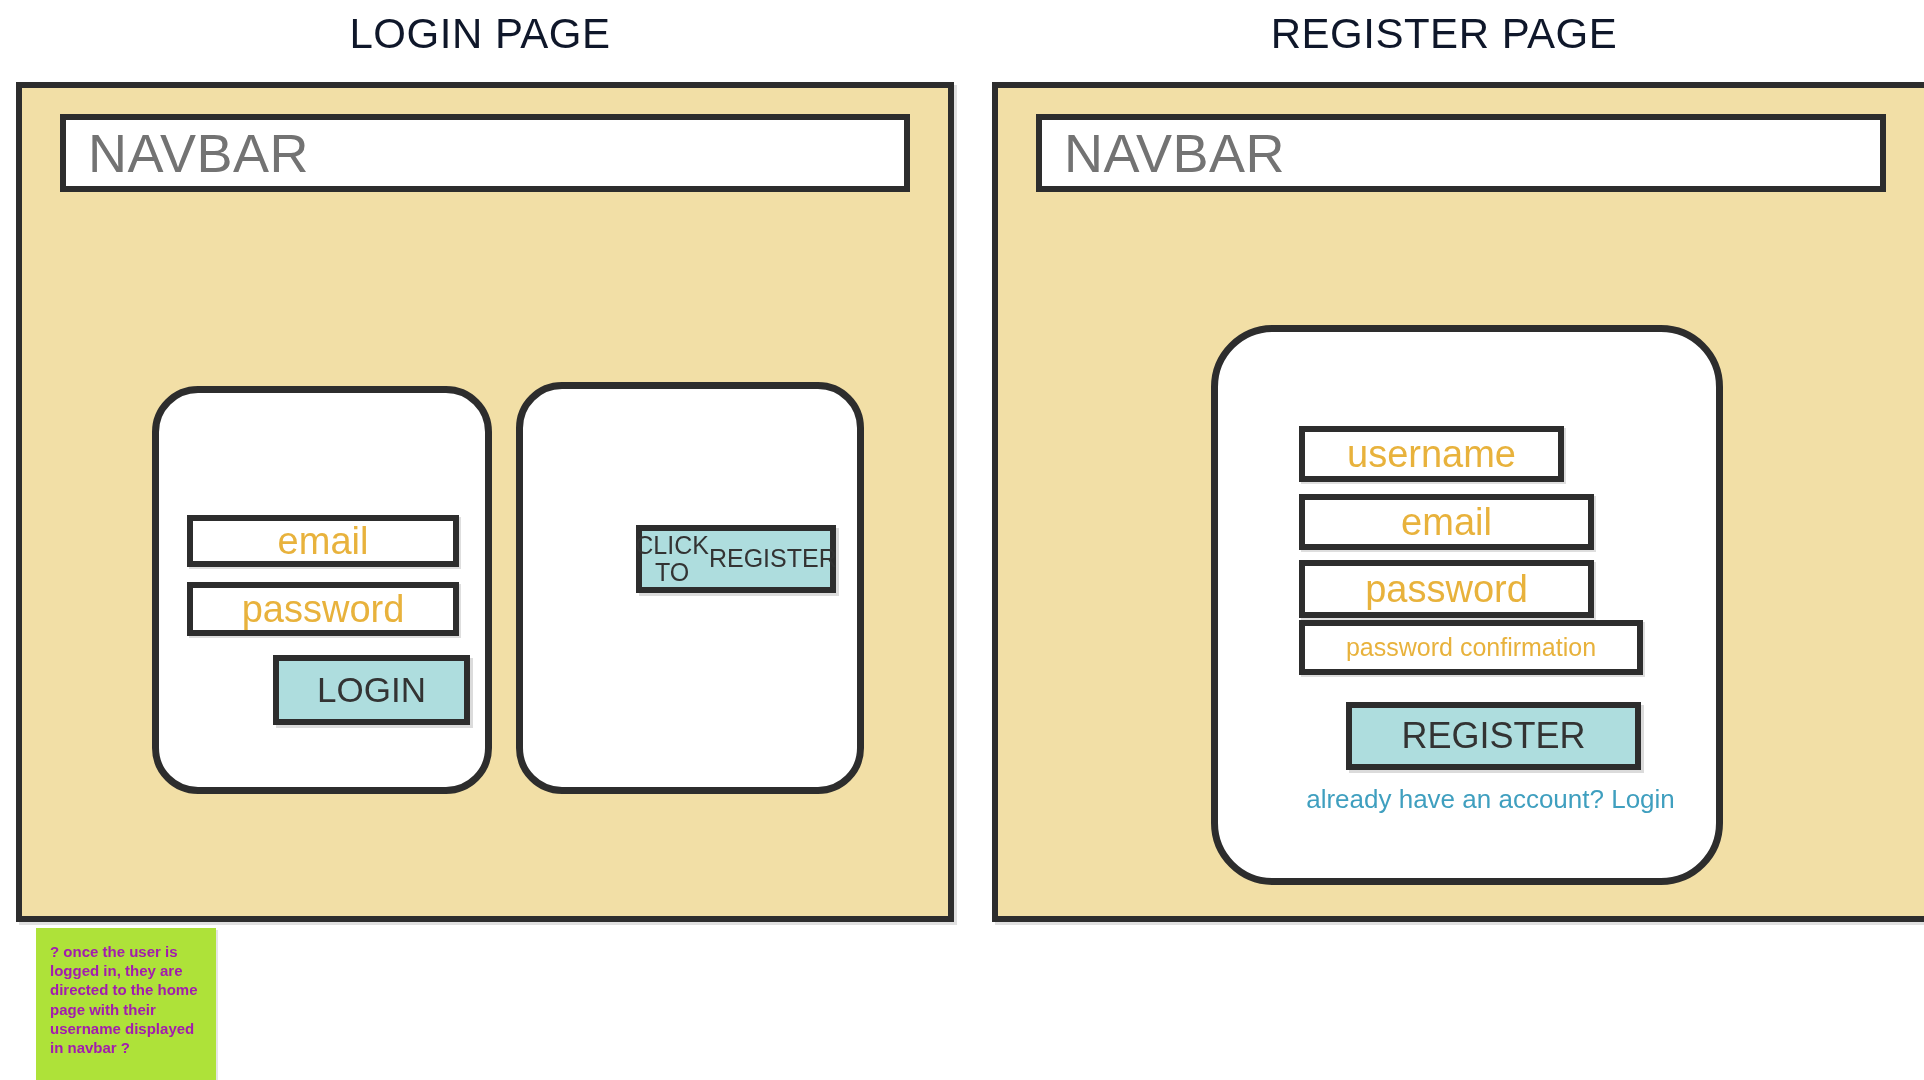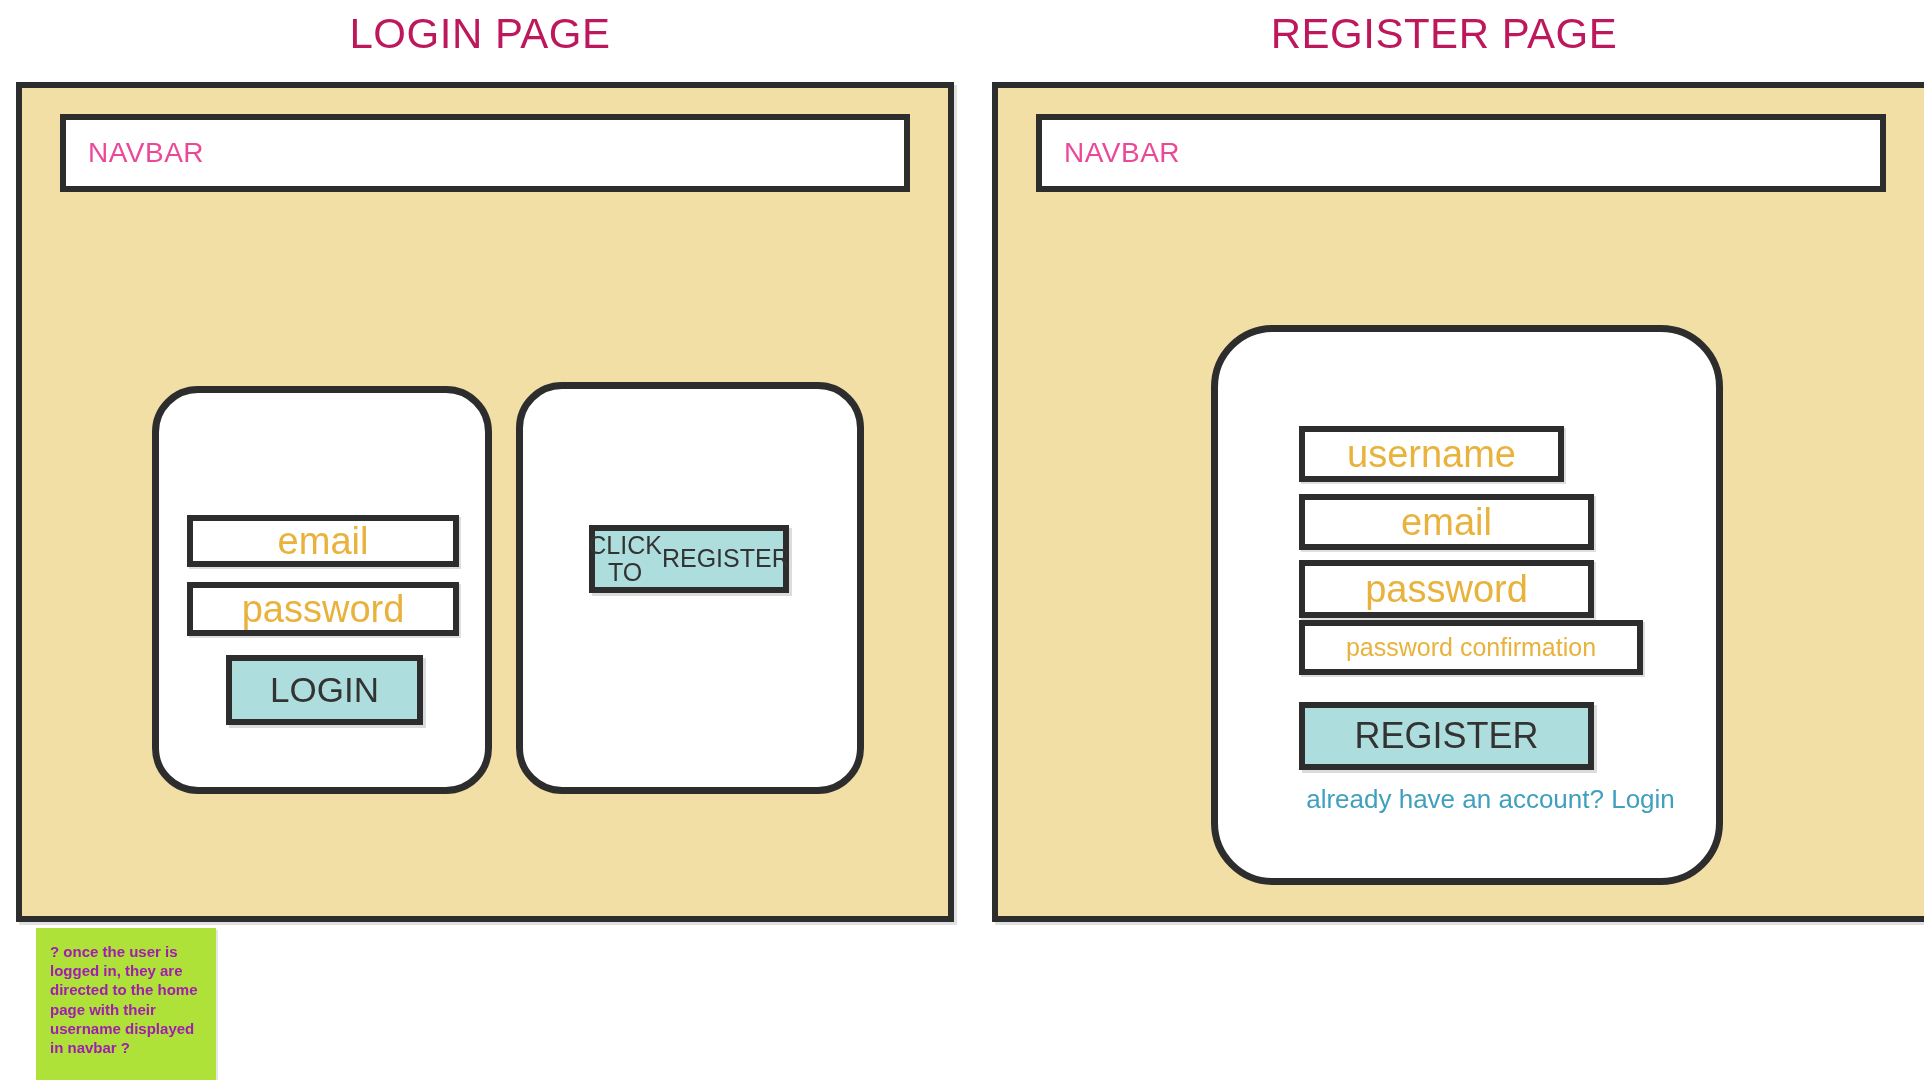--- a/index.html
+++ b/index.html
@@ -12,21 +12,21 @@
     height: 1080px;
     position: relative;
     font-family: "Liberation Sans", sans-serif;
     overflow: hidden;
   }
 
   
   .page-title {
     position: absolute;
     font-size: 42px;
-    color: #be185d;
+    color: #0f172a;
     letter-spacing: 0.5px;
     white-space: nowrap;
     font-weight: 400;
   }
   #title-login  { left: 0;    top: 10px; width: 960px;  text-align: center; }
   #title-register { left: 964px; top: 10px; width: 960px; text-align: center; }
 
   
   .screen {
     position: absolute;
@@ -46,22 +46,22 @@
     right: 38px;
     height: 78px;
     background: #ffffff;
     border: 6px solid #2d2d2d;
     box-sizing: border-box;
     display: flex;
     align-items: center;
     padding-left: 22px;
   }
   .navbar-label {
-    color: #ec4899;
-    font-size: 28px;
+    color: #737373;
+    font-size: 54px;
     letter-spacing: 0.5px;
   }
 
   
   .card {
     position: absolute;
     background: #ffffff;
     border: 7px solid #2d2d2d;
     border-radius: 46px;
     box-sizing: border-box;
@@ -104,20 +104,21 @@
     background: #aeddde;
     border: 6px solid #2d2d2d;
     box-sizing: border-box;
     display: flex;
     align-items: center;
     justify-content: center;
     text-align: center;
     color: #333333;
     box-shadow: 3px 3px 0 rgba(0,0,0,0.14);
     cursor: pointer;
+    margin-left: 47px;
   }
   #btn-login {
     left: 67px; top: 262px; width: 197px; height: 70px;
     font-size: 35px;
   }
   #btn-click-register {
     left: 66px; top: 136px; width: 200px; height: 68px;
     font-size: 25px; line-height: 1.1;
   }
   #btn-register {

